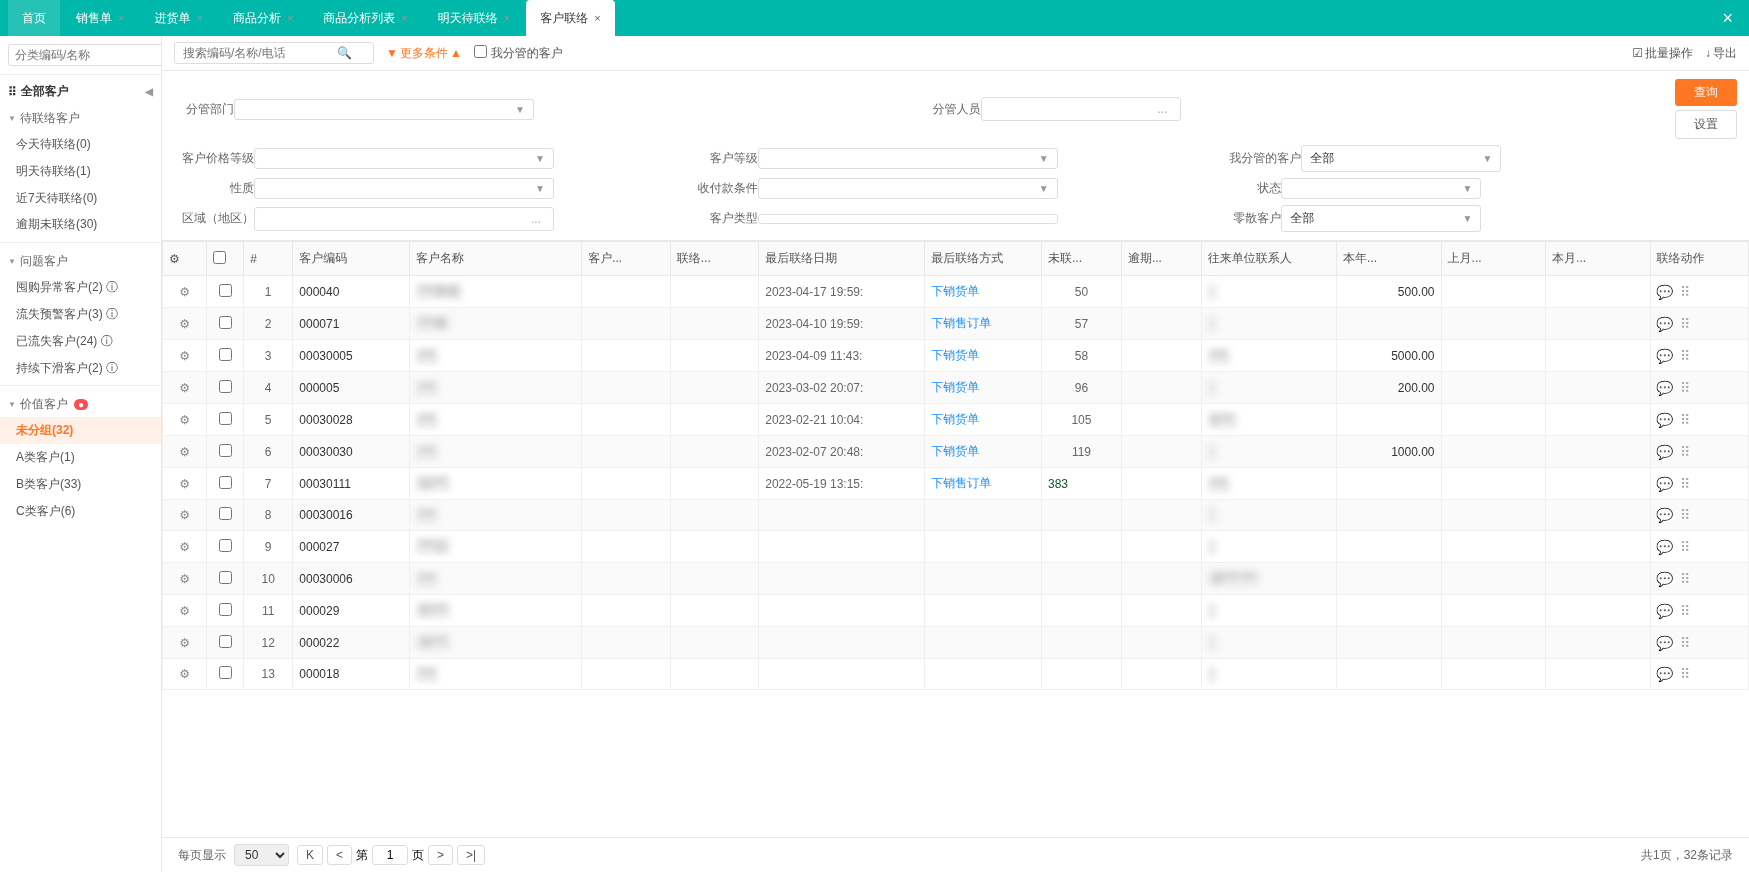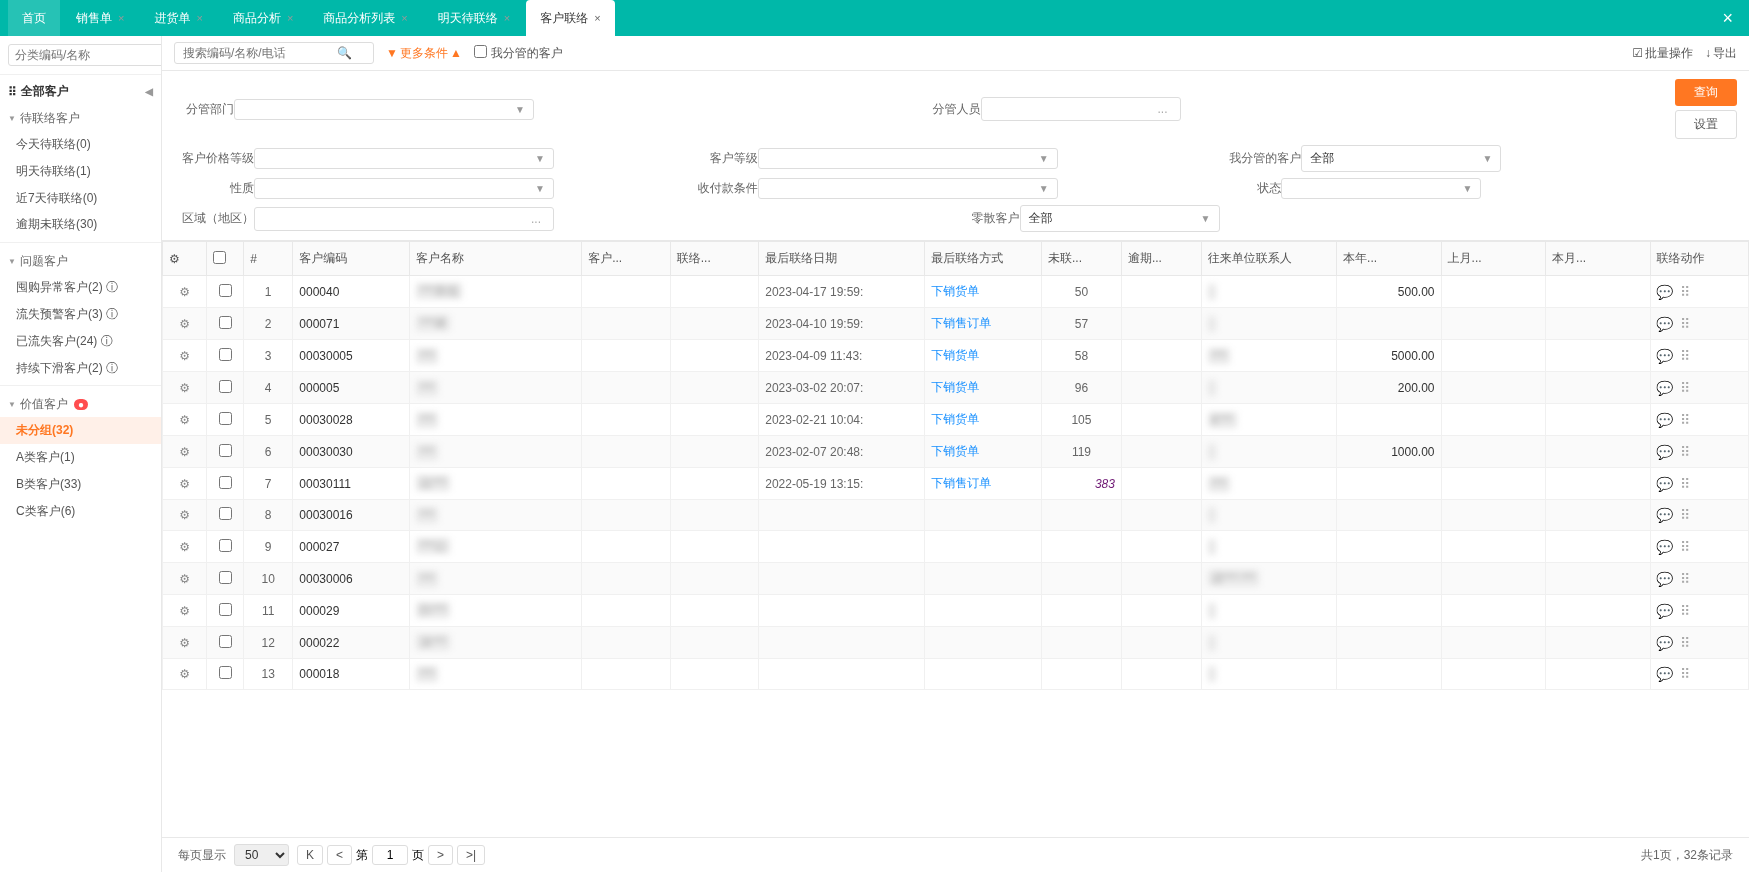--- a/index.html
+++ b/index.html
@@ -359,20 +359,26 @@
           </div>
         </div>
       </div>
 
       <div class="filter-row">
         <div class="filter-section">
           <span class="filter-label">区域（地区）</span>
           <div class="filter-select" style="max-width:300px;">
             <span class="filter-select-text"></span>
             <span class="dots">...</span>
+          </div>
+        </div>
+        <div class="filter-section">
+          <span class="filter-label" style="min-width:60px;">客户类型</span>
+          <div class="filter-select" style="max-width:300px;">
+            <span class="filter-select-text"></span>
           </div>
         </div>
         <div class="filter-section">
           <span class="filter-label" style="min-width:60px;">零散客户</span>
           <div class="filter-select" style="max-width:200px;">
             <span>全部</span>
             <span class="chevron">▼</span>
           </div>
         </div>
       </div>
@@ -586,21 +592,21 @@
             <tr>
     <td style="text-align:center;color:#888;">⚙</td>
     <td style="text-align:center;"><input type="checkbox" style=""></td>
     <td style="text-align:center;color:#666;">7</td>
     <td style="color:#333;">00030111</td>
     <td><span style="filter:blur(3px);color:#aaa;background:#e8e8e8;border-radius:2px;padding:1px 4px;">边***</span></td>
     <td></td>
     <td></td>
     <td style="color:#666;">2022-05-19 13:15:</td>
     <td><a class="link-text">下销售订单</a></td>
-    <td style="text-align:right;color:#701a75;font-style:italic;">383</td>
+    <td style="text-align:left;color:#14532d;">383</td>
     <td></td>
     <td><span style="filter:blur(3px);color:#aaa;background:#e8e8e8;border-radius:2px;padding:1px 4px;">***</span></td>
     <td style="text-align:right;color:#333;"></td>
     <td style="text-align:right;"></td>
     <td style="text-align:right;"></td>
     <td>
       <div class="action-icons">
         <span class="action-icon" title="联络">💬</span>
         <span class="action-icon" title="更多">⠿</span>
       </div>

